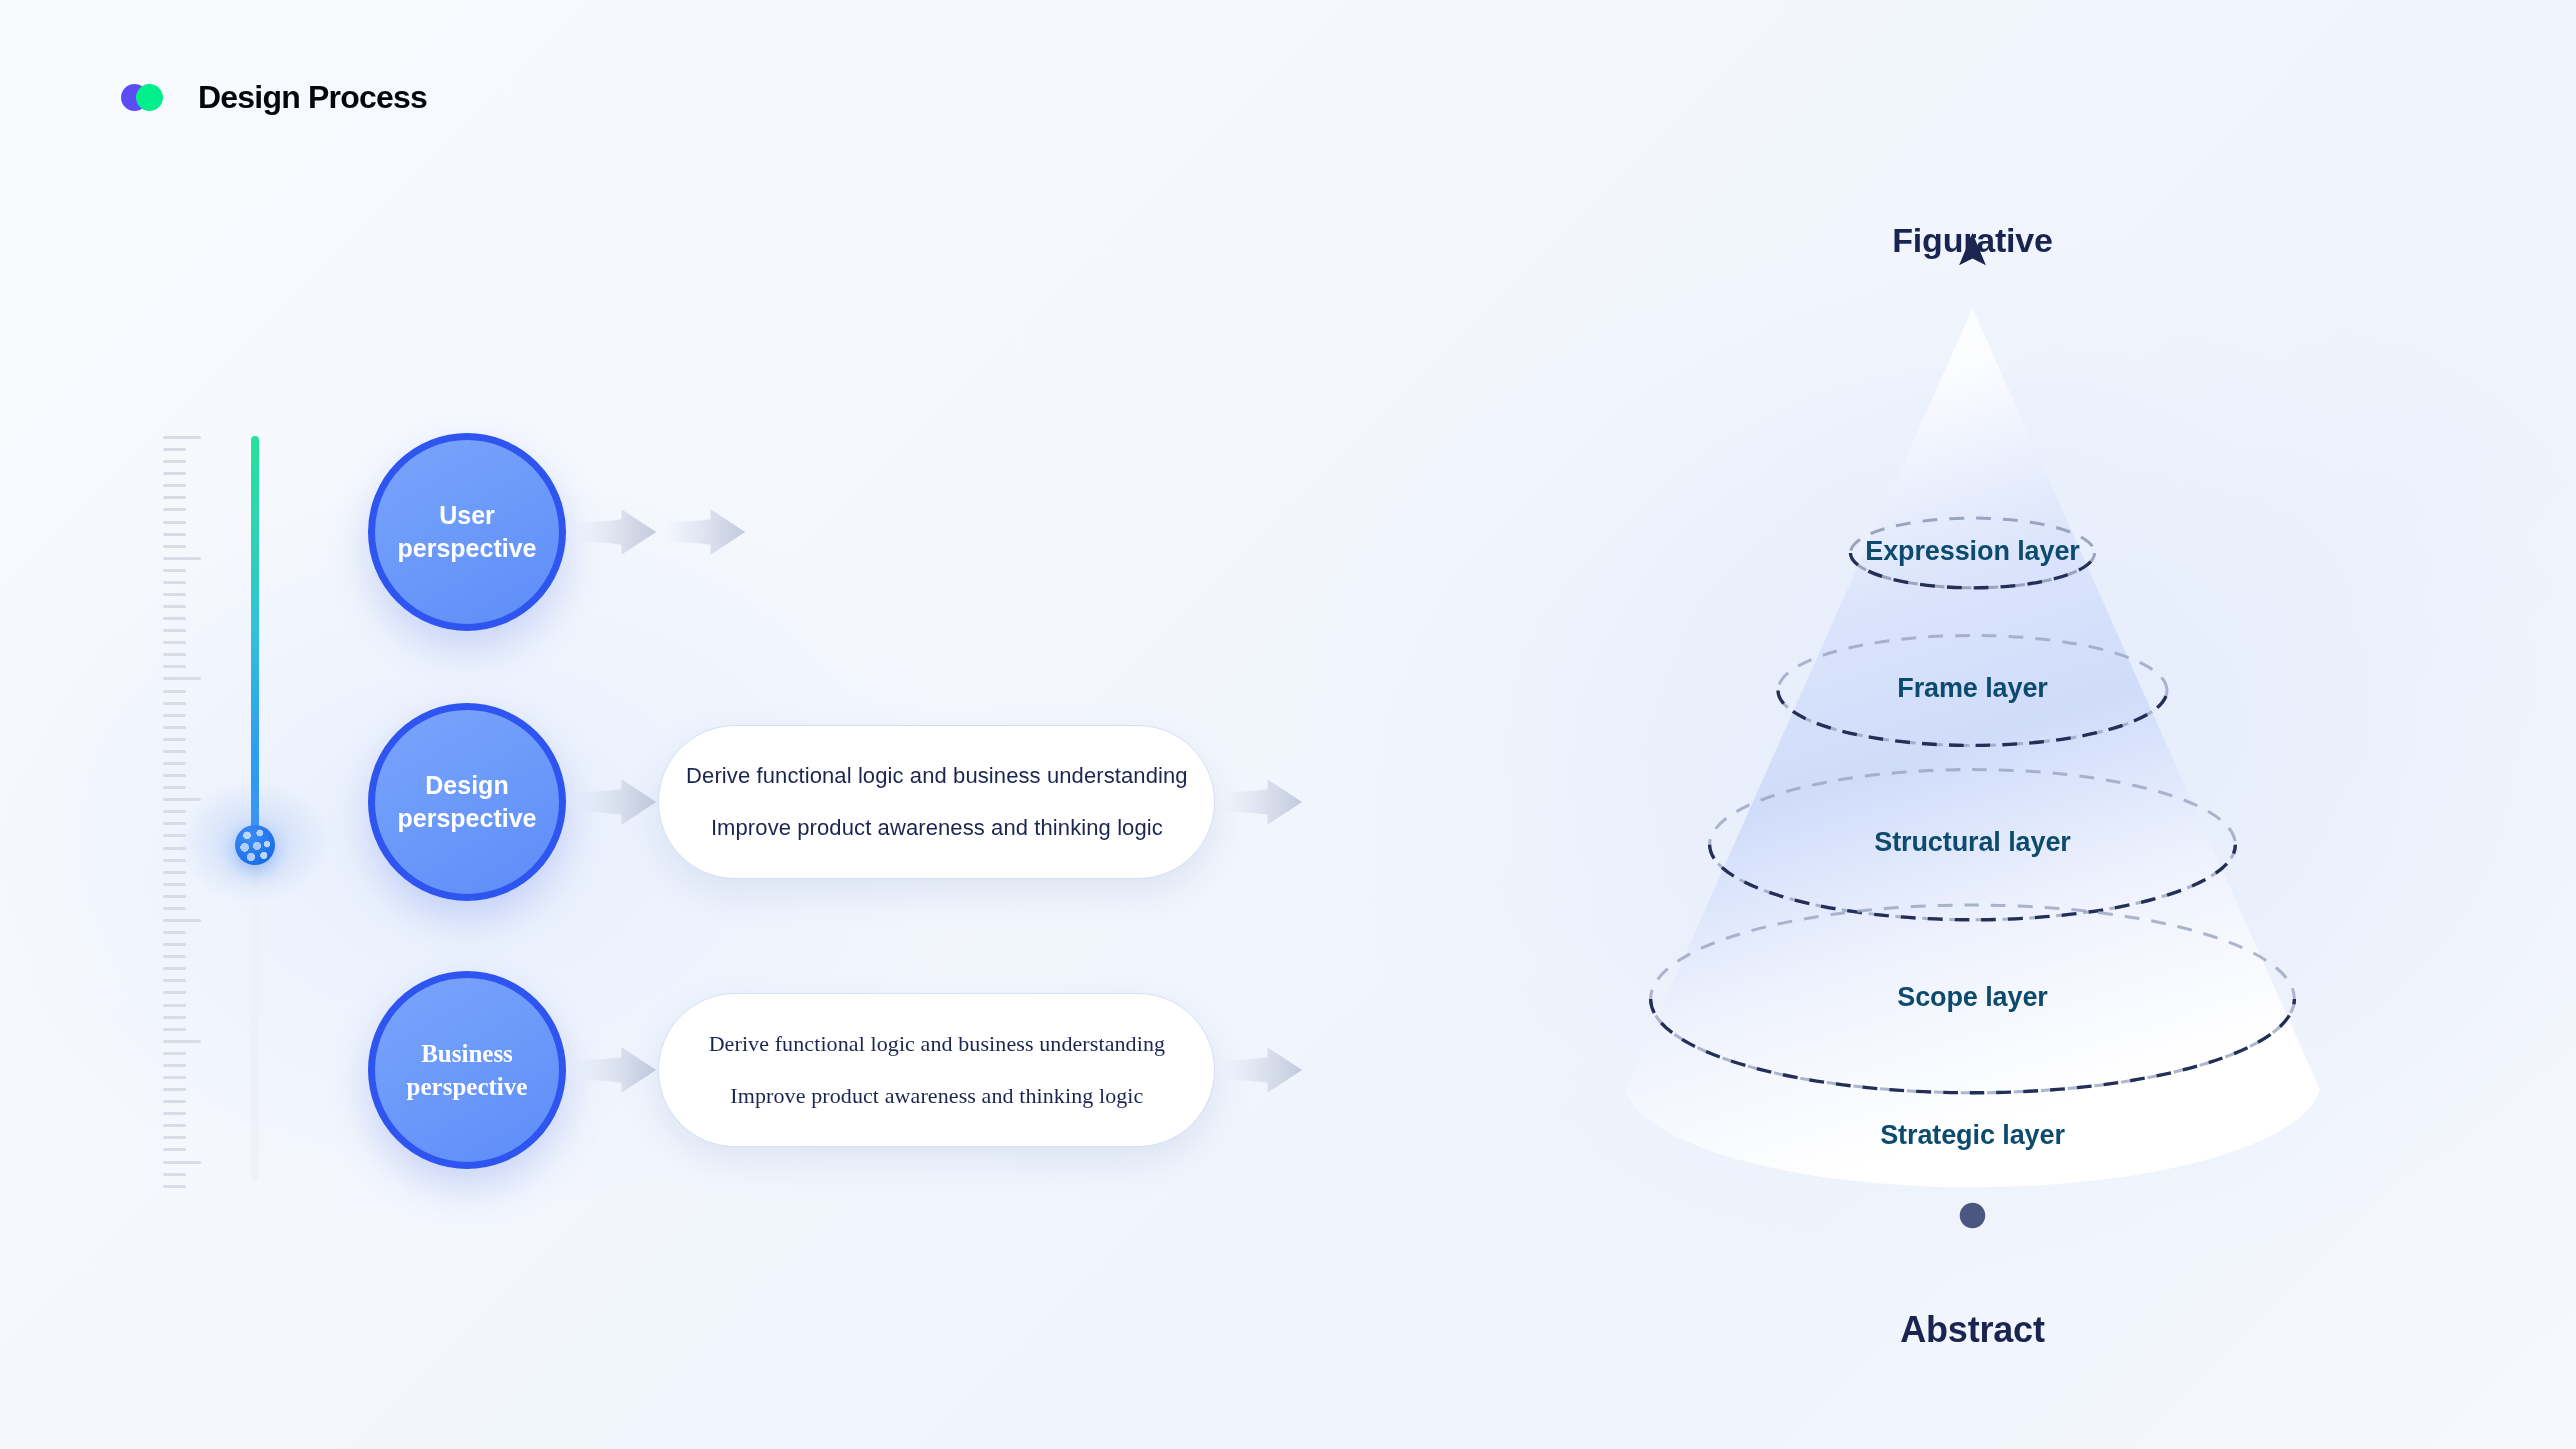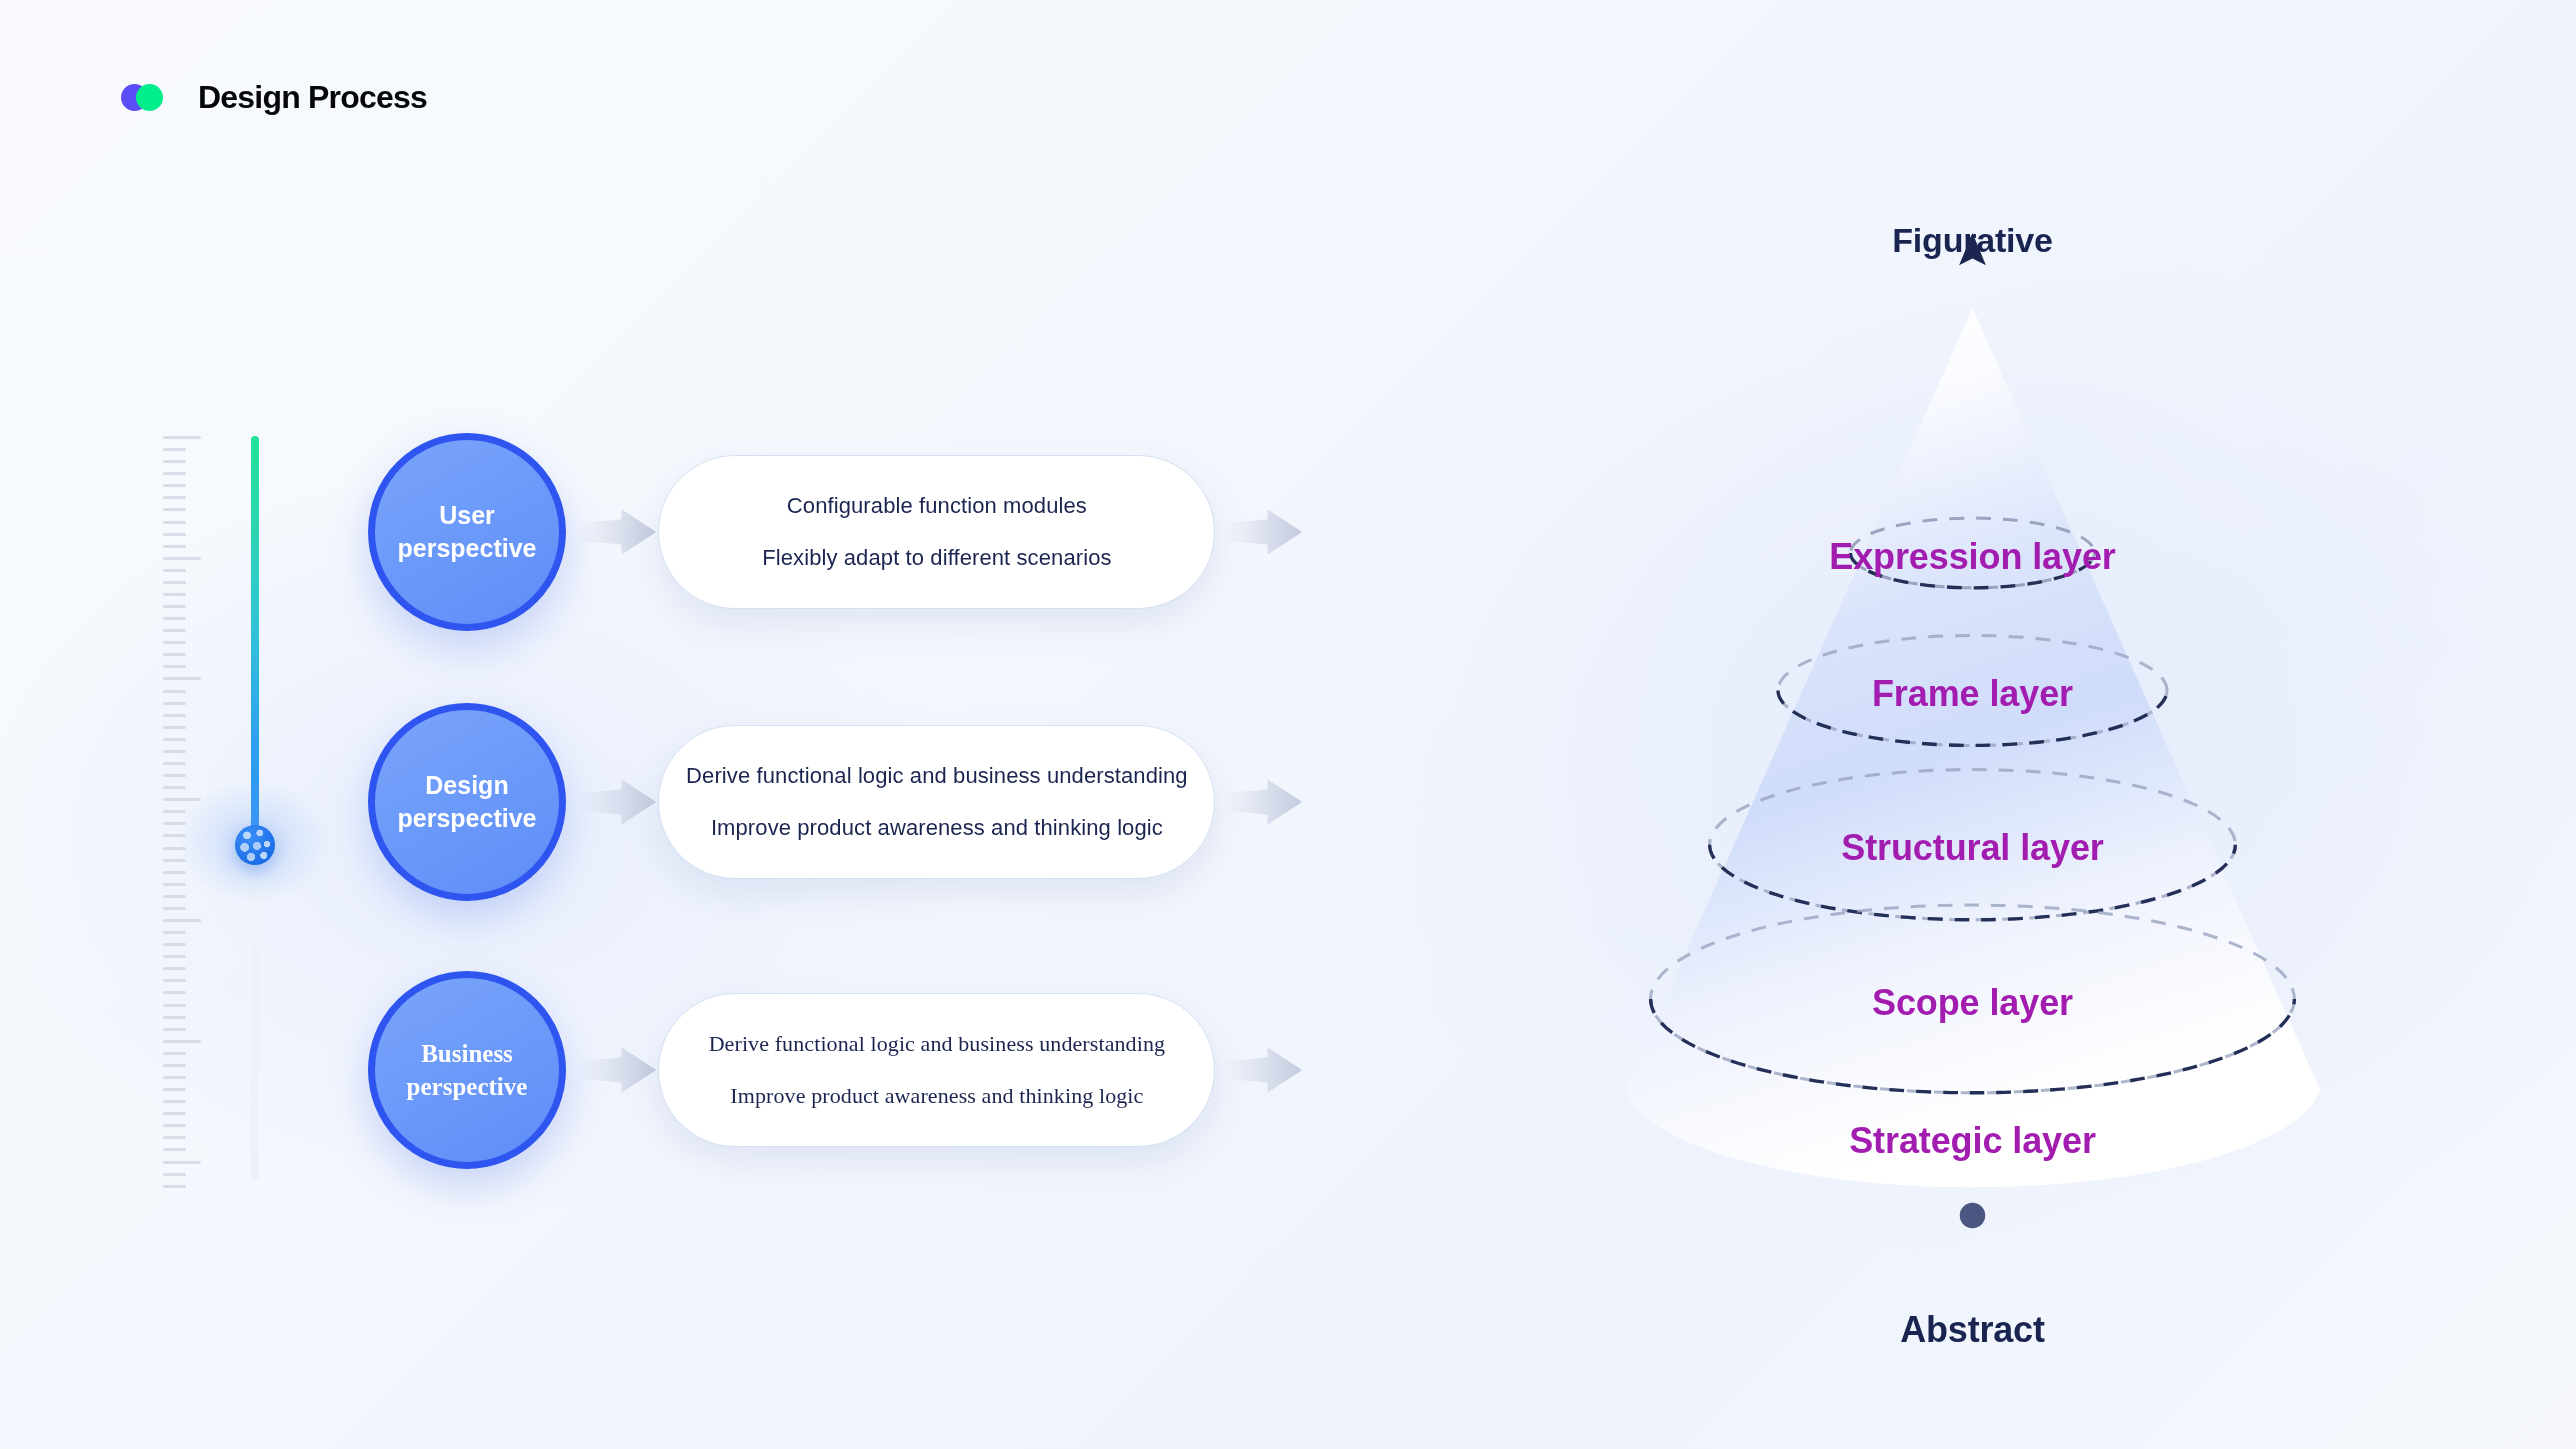--- a/index.html
+++ b/index.html
@@ -68,21 +68,21 @@
       border:1.3px solid #d6e0f4; display:flex; flex-direction:column;
       align-items:center; justify-content:center; gap:25.5px;
       box-shadow:0 14.8px 35px rgba(118,140,190,.16); flex:none; }
   .card .ln{ color:#1b2550; font-size:22px; font-weight:400; letter-spacing:0.1px; }
 
   
   .cone-wrap{ position:absolute; left:1496px; top:221px; width:953px; height:1140px; }
   .cone-label{ position:absolute; width:100%; text-align:center; color:#1a2450; font-weight:800; }
   .cap-top{ top:0px; font-size:34px; letter-spacing:-0.2px; }
   .cap-bottom{ top:1088px; font-size:36px; letter-spacing:-0.2px; }
-  .layer-name{ position:absolute; color:#a21caf; font-weight:700; font-size:36px;
+  .layer-name{ position:absolute; color:#0c4a6e; font-weight:700; font-size:27px;
       width:100%; text-align:center; letter-spacing:-0.1px; }
 </style>
 </head>
 <body>
 
 <div class="header">
   <span class="logo">
     <span class="dot a"></span>
     <span class="dot b"></span>
   </span>
@@ -171,24 +171,20 @@
     <svg viewBox="0 0 120 78" width="81" height="52">
       <defs>
           <linearGradient id="ag1" x1="0" y1="0" x2="1" y2="0">
         <stop offset="0" stop-color="#c9d0e2" stop-opacity="0"></stop>
         <stop offset="1" stop-color="#c3cadd" stop-opacity="1"></stop>
           </linearGradient>
         </defs>
       <path d="M0,24 C30,24 52,22 66,20 L66,5 L118,39 L66,73 L66,58 C52,56 30,54 0,54 Z" fill="url(#ag1)"></path>
     </svg>
   </span>
-  <div class="card">
-    <span class="ln">Configurable function modules</span>
-    <span class="ln">Flexibly adapt to different scenarios</span>
-  </div>
   <span class="arrow a2">
     <svg viewBox="0 0 120 78" width="81" height="52">
       <path d="M0,24 C30,24 52,22 66,20 L66,5 L118,39 L66,73 L66,58 C52,56 30,54 0,54 Z" fill="url(#ag1)"></path>
     </svg>
   </span>
 </div>
 
 <div class="row r2">
   <div class="circle">
     <span>Design</span>

